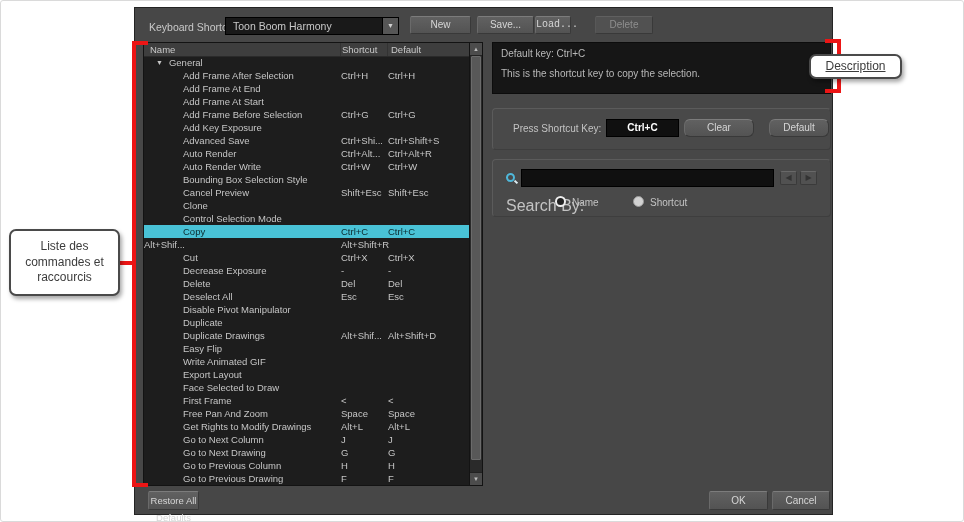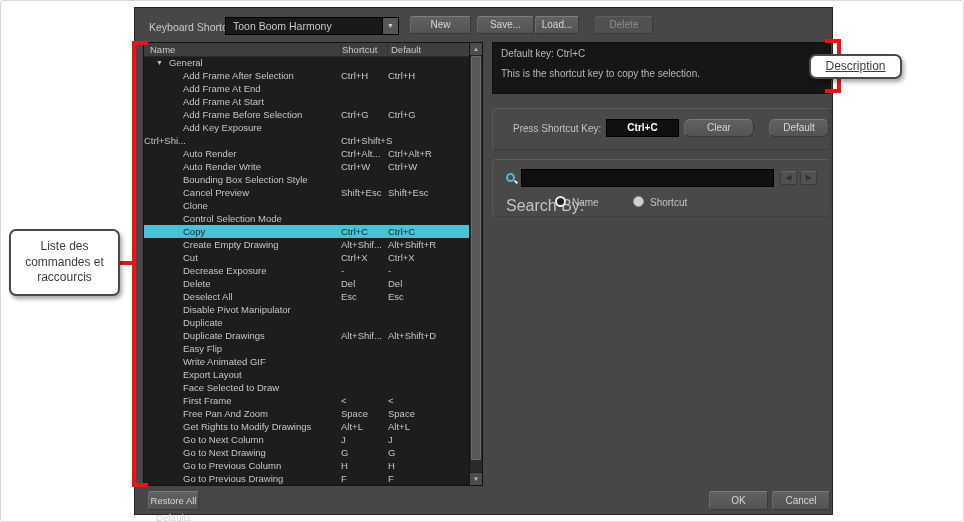--- a/index.html
+++ b/index.html
@@ -17,21 +17,21 @@
          border:1px solid #000;box-sizing:border-box;color:#c9c9c9;font-size:10.5px;
          line-height:16px;padding-left:7px;}
   .combo-arrow{position:absolute;right:0;top:0;width:15px;height:16px;background:#565656;
          border-left:1px solid #000;color:#d0d0d0;font-size:7px;line-height:16px;text-align:center;}
   .btn{position:absolute;height:18px;background:linear-gradient(#616161,#535353);
        color:#d6d6d6;border:1px solid #393939;border-top-color:#7c7c7c;border-left-color:#6a6a6a;
        border-radius:2px;font-size:10px;text-align:center;line-height:16px;box-sizing:border-box;cursor:default;}
   .btn.disabled{color:#8f8f8f;background:#515151;border-top-color:#606060;border-left-color:#585858;}
   .b-new{left:275px;top:8px;width:61px;}
   .b-save{left:342px;top:8px;width:57px;}
-  .b-load{left:400px;top:8px;width:44px;}
+  .b-load{left:400px;top:8px;width:36px;font-family:Liberation Mono, monospace;}
   .b-del{left:460px;top:8px;width:58px;}
 
   
   .list{position:absolute;left:8px;top:34px;width:340px;height:444px;background:#1d1d1d;
         border:1px solid #131313;box-sizing:border-box;}
   .lheader{position:absolute;left:0;top:0;right:13px;height:13px;background:#3e3e3e;
            display:grid;grid-template-columns:197px 47px 1fr;font-size:9.5px;color:#c9c9c9;
            line-height:13px;border-bottom:1px solid #2a2a2a;}
   .lheader span{border-right:1px solid #333;overflow:hidden;white-space:nowrap;}
   .lheader .h-name{padding-left:6px;}
@@ -161,20 +161,21 @@
             <span class="c-name ind">Add Frame Before Selection</span>
             <span class="c-short">Ctrl+G</span>
             <span class="c-def">Ctrl+G</span>
           </div>
           <div class="lrow">
             <span class="c-name ind">Add Key Exposure</span>
             <span class="c-short"></span>
             <span class="c-def"></span>
           </div>
           <div class="lrow">
+            <span class="c-name ind">Advanced Save</span>
             <span class="c-short">Ctrl+Shi...</span>
             <span class="c-def">Ctrl+Shift+S</span>
           </div>
           <div class="lrow">
             <span class="c-name ind">Auto Render</span>
             <span class="c-short">Ctrl+Alt...</span>
             <span class="c-def">Ctrl+Alt+R</span>
           </div>
           <div class="lrow">
             <span class="c-name ind">Auto Render Write</span>
@@ -200,21 +201,20 @@
             <span class="c-name ind">Control Selection Mode</span>
             <span class="c-short"></span>
             <span class="c-def"></span>
           </div>
           <div class="lrow selected">
             <span class="c-name ind">Copy</span>
             <span class="c-short">Ctrl+C</span>
             <span class="c-def">Ctrl+C</span>
           </div>
           <div class="lrow">
-            <span class="c-name ind">Create Empty Drawing</span>
             <span class="c-short">Alt+Shif...</span>
             <span class="c-def">Alt+Shift+R</span>
           </div>
           <div class="lrow">
             <span class="c-name ind">Cut</span>
             <span class="c-short">Ctrl+X</span>
             <span class="c-def">Ctrl+X</span>
           </div>
           <div class="lrow">
             <span class="c-name ind">Decrease Exposure</span>

